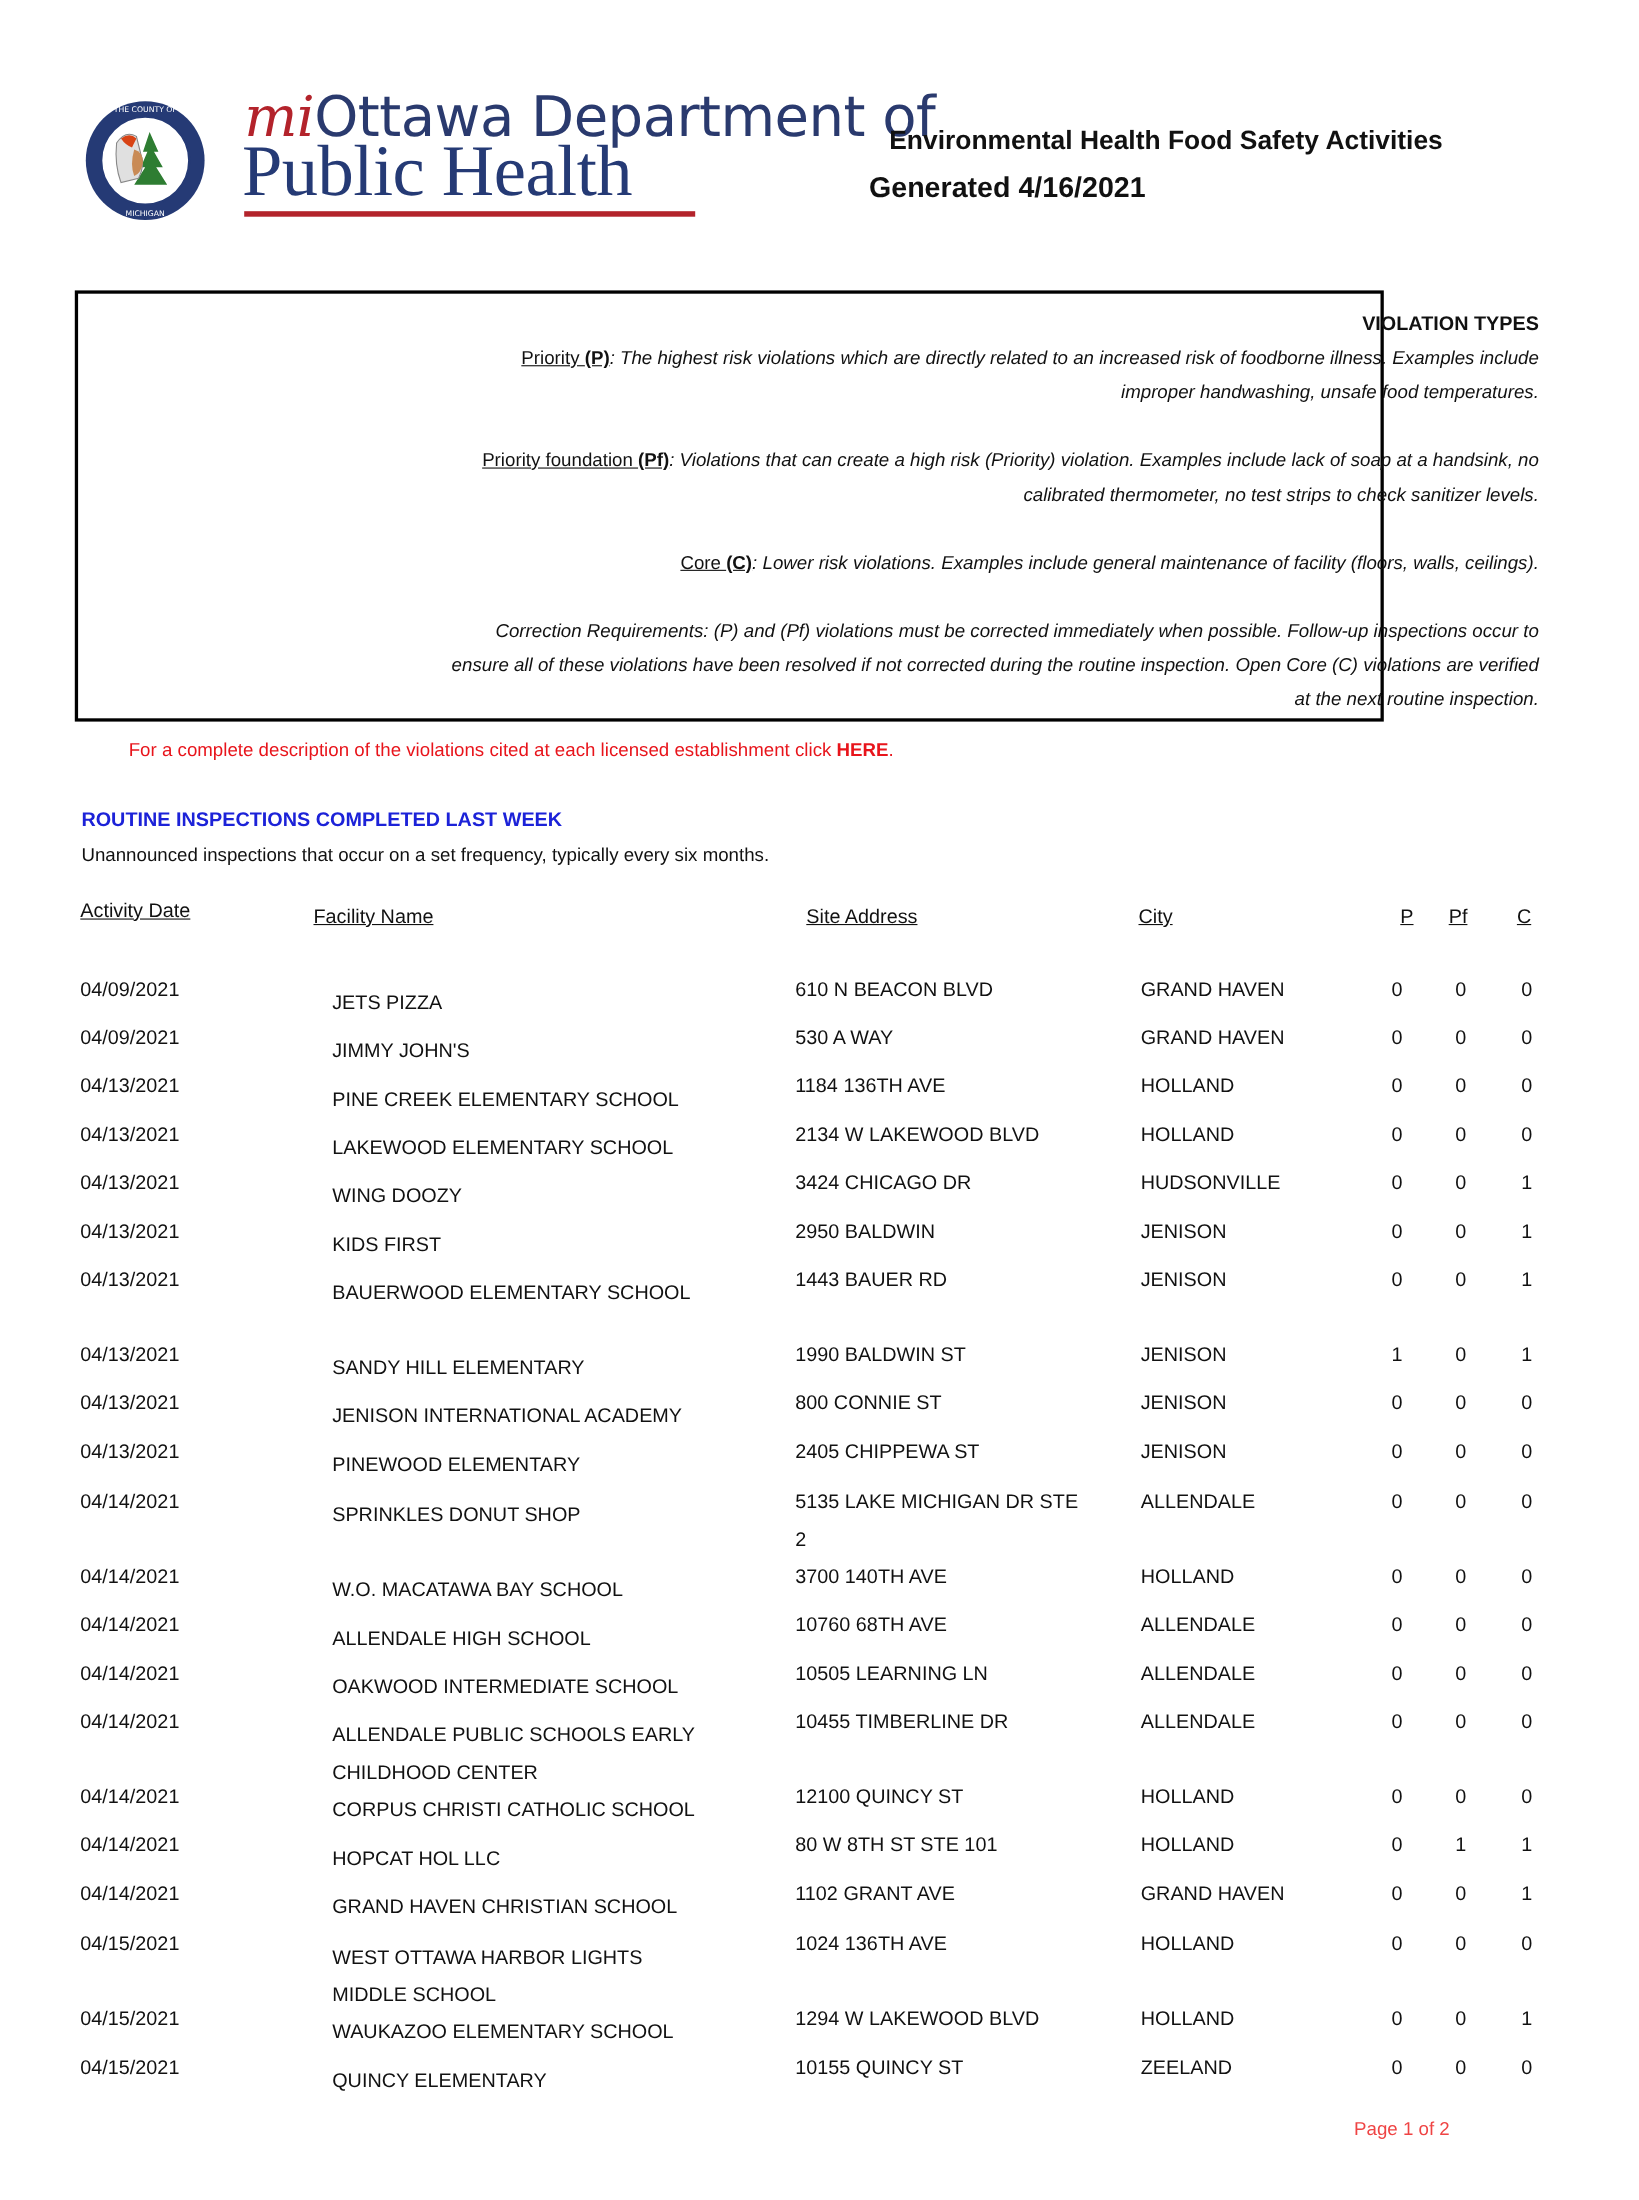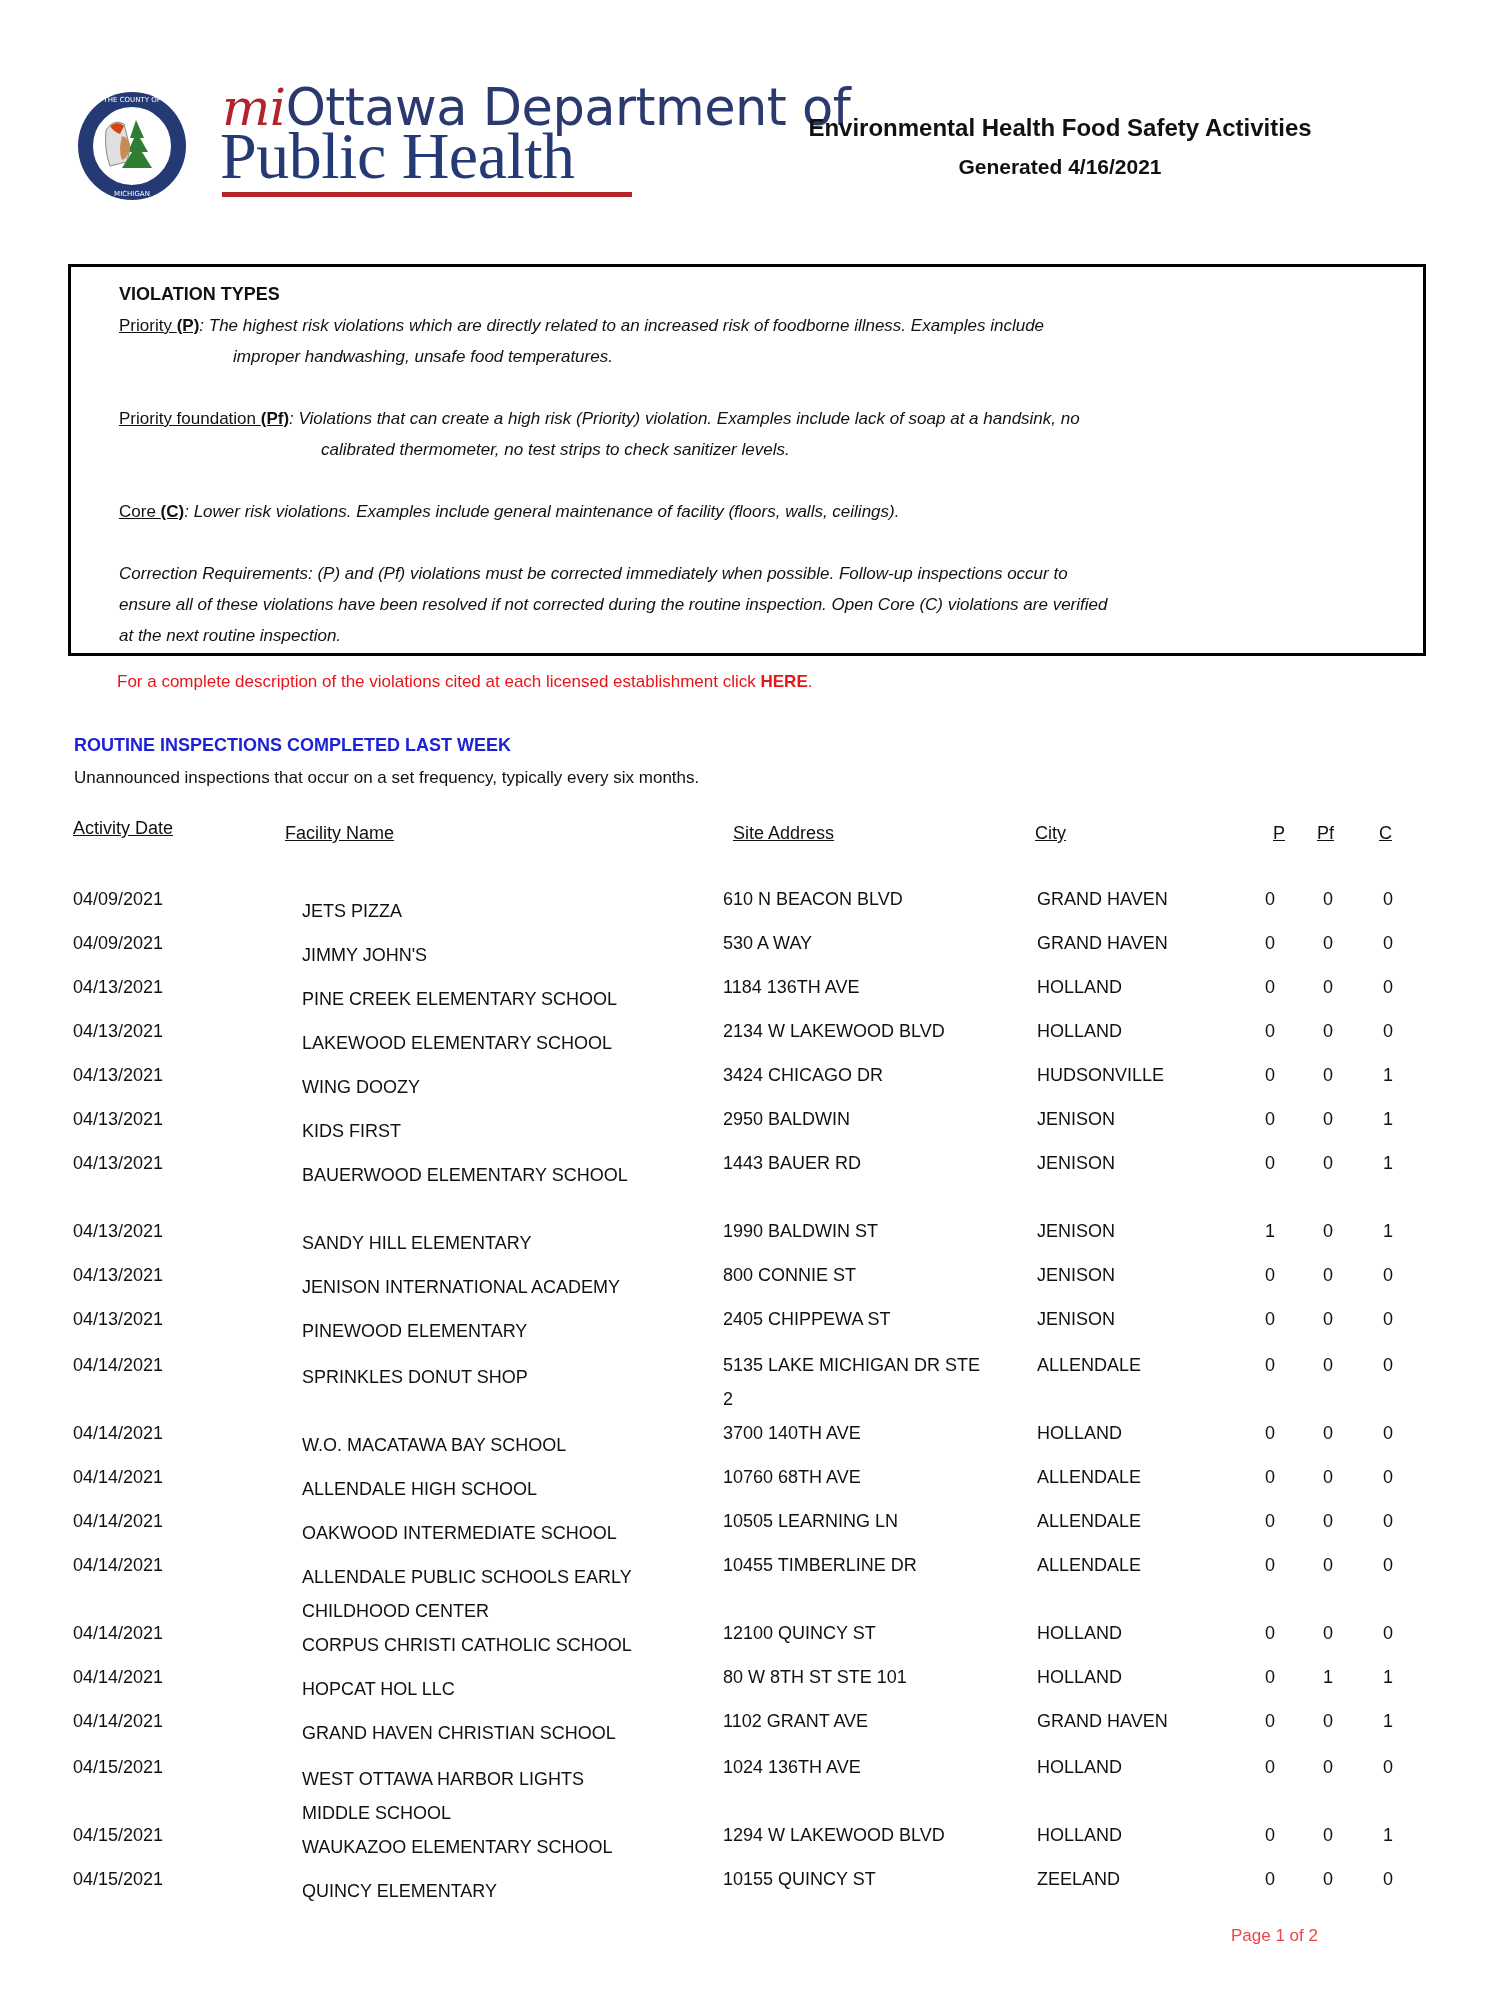--- a/index.html
+++ b/index.html
@@ -26,26 +26,27 @@
       font-family: "Liberation Serif", serif; letter-spacing: -0.5px; white-space: nowrap;
     }
     .logo-rule {
       position: absolute; left: 150px; top: 114px; width: 410px; height: 5px; background: #b3232b;
     }
     .report-title {
       position: absolute; left: 790px; top: 114px; width: 540px; text-align: center;
       font-size: 24px; font-weight: bold; color: #111;
     }
     .report-subtitle {
-      position: absolute; left: 790px; top: 155px; width: 540px; text-align: center;
-      font-size: 21px; font-weight: bold; color: #111;
+      position: absolute; left: 790px; top: 155px; width: 540px; text-align: left;
+      font-size: 26px; font-weight: bold; color: #111;
     }
     .vt-box {
-      position: absolute; left: 68px; top: 264px; width: 1358px; height: 392px;
+      position: absolute; left: 68px; top: 264px; width: 1190px; height: 392px;
       border: 3px solid #000;
+      text-align: right;
     }
     .vt-content { position: absolute; left: 48px; top: 12px; width: 1280px; font-size: 17px; line-height: 31px; }
     .vt-heading { font-weight: bold; font-size: 18px; }
     .vt-para { font-style: italic; }
     .vt-label { font-style: normal; text-decoration: underline; }
     .vt-label b { font-weight: bold; }
     .indent-1 { padding-left: 114px; }
     .indent-2 { padding-left: 202px; }
     .gap { height: 31px; }
     .red-link-line {

